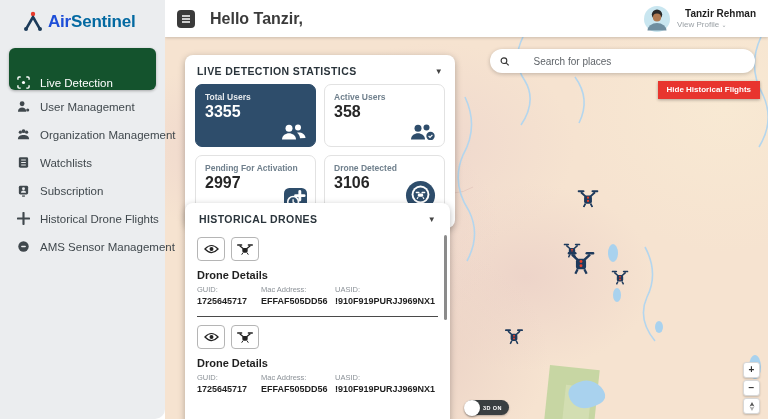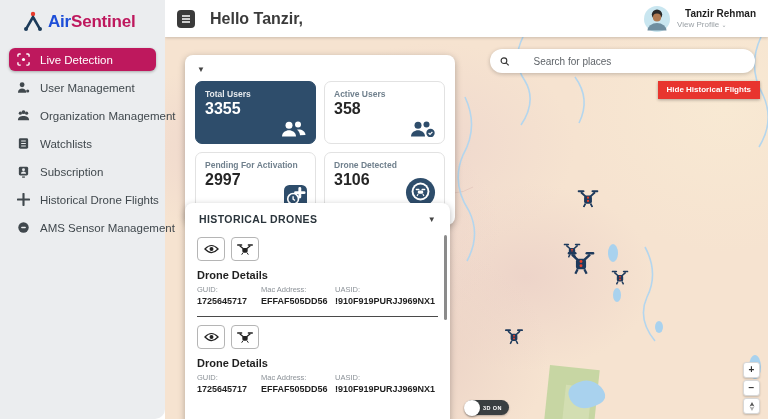--- a/index.html
+++ b/index.html
@@ -4,25 +4,25 @@
 <style>
   * { margin:0; padding:0; box-sizing:border-box; }
   html,body { width:768px; height:419px; overflow:hidden; font-family:"Liberation Sans",sans-serif; background:#fff; }
   .app { position:relative; width:768px; height:419px; }
 
   
   .sidebar { position:absolute; left:0; top:0; width:165px; height:100%; background:#ebedef; z-index:30; border-radius:0 0 10px 0; }
   .logo { display:flex; align-items:center; gap:4px; padding:11px 0 12px 22px; }
   .logo-text { font-size:17px; font-weight:bold; letter-spacing:-0.2px; }
   .logo-air { color:#1d4ed8;text-align:center; }
-  .logo-sent { color:#be185d; }
+  .logo-sent { color:#0369a1; }
   nav { padding:4px 9px; }
   .nav-item { display:flex; align-items:center; gap:10px; height:23px; padding:1px 8px; margin-bottom:5px; border-radius:6px; color:#40484d; font-size:11.5px; cursor:pointer; }
   .nav-item svg { flex:0 0 auto; }
-  .nav-item.active { background:#be185d; color:#fff; box-shadow:0 1px 3px rgba(0,0,0,.3); height:23px; }
+  .nav-item.active { background:#14532d; color:#fff; box-shadow:0 1px 3px rgba(0,0,0,.3); height:42px;align-items:flex-end; }
   .nav-label { white-space:nowrap; }
 
   
   .main { position:absolute; left:165px; top:0; right:0; bottom:0; overflow:hidden; }
 
   header { position:absolute; top:0; left:0; right:0; height:37px; background:#fff; box-shadow:0 1px 3px rgba(0,0,0,.18); z-index:20; display:flex; align-items:center; padding:0 12px; }
   .hamburger { width:18px; height:18px; background:#3a3a3a; border:none; border-radius:4px; display:flex; align-items:center; justify-content:center; cursor:pointer; }
   .greeting { margin-left:15px; font-weight:bold; font-size:16px; color:#3b3b3b; }
   .profile { margin-left:auto; display:flex; align-items:center; gap:7px; cursor:pointer; }
   .pname { font-size:10px; font-weight:bold; color:#1f1f1f; line-height:1.2;margin-left:8px; }
@@ -283,20 +283,21 @@
     <path d="M4 4.5 L10 10 M20 4.5 L14 10" stroke="#1e3a5c" stroke-width="2.2"></path>
     <rect x="7.5" y="8" width="9" height="9.5" rx="2.6" fill="#1e3a5c"></rect>
     <path d="M9 17.5 L7 21.5 M15 17.5 L17 21.5" stroke="#1e3a5c" stroke-width="2"></path>
     <circle cx="12" cy="10.6" r="1.3" fill="#e8402a"></circle>
     <circle cx="12" cy="14.4" r="1.3" fill="#e8402a"></circle>
   </svg>
       </div>
 
     <section class="stats-panel">
       <div class="panel-title">
+        <span>LIVE DETECTION STATISTICS</span>
         <span class="caret">▼</span>
       </div>
       <div class="cards">
         <div class="card primary">
           <div class="label">Total Users</div>
           <div class="value">3355</div>
           <svg class="cicon" width="27" height="16" viewBox="0 0 27 16" fill="currentColor">
               <circle cx="9" cy="4.2" r="3.5"></circle>
               <circle cx="18" cy="3.6" r="3"></circle>
               <path d="M2 15.5 c0-4.2 3.8-6.3 7-6.3 s7 2.1 7 6.3 z"></path>

